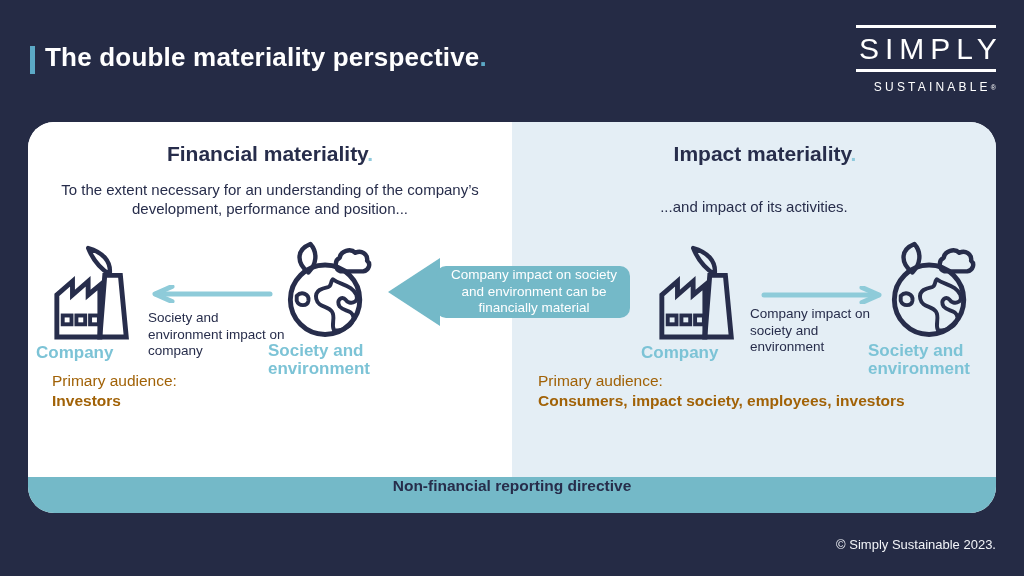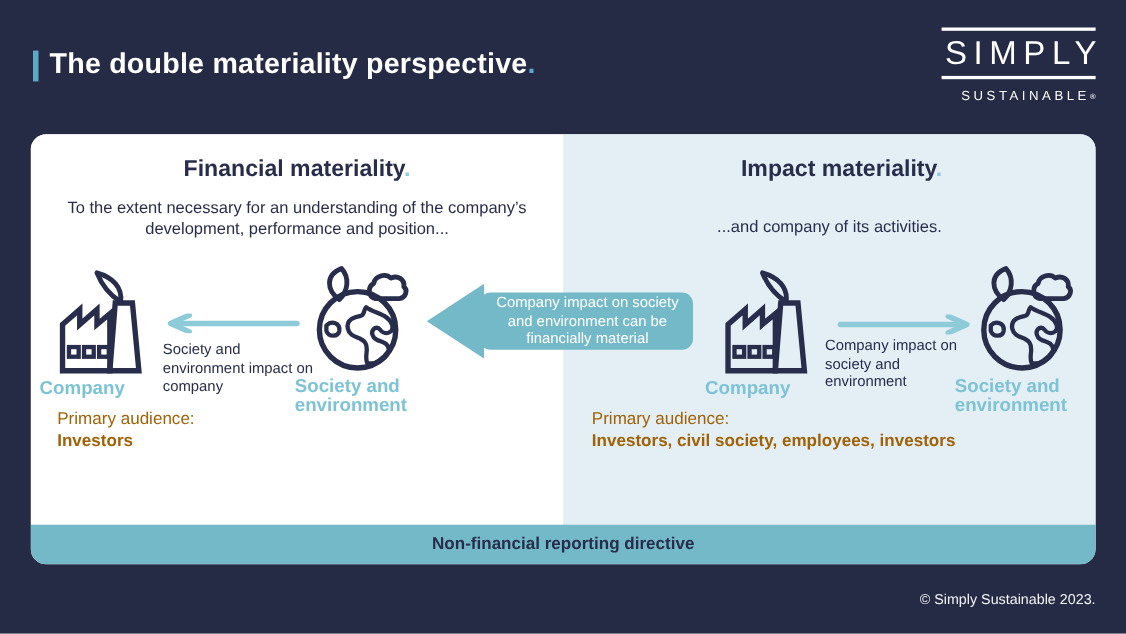--- a/index.html
+++ b/index.html
@@ -36,21 +36,21 @@
   .logo-sub {
     font-size: 12px; letter-spacing: 3.2px; margin-top: 9px;
     line-height: 1; padding-left: 3px; white-space: nowrap;
   }
   .logo-sub .reg { font-size: 7px; letter-spacing: 0; vertical-align: 1px; }
 
   
   .panel {
     position: absolute; left: 28px; top: 122px;
     width: 968px; height: 391px;
-    border-radius: 14px; overflow: hidden; background: #ffffff;
+    border-radius: 26px; overflow: hidden; background: #ffffff;
   }
   .half { position: absolute; top: 0; height: 355px; width: 484px; }
   .half.left  { left: 0; background: #ffffff; }
   .half.right { left: 484px; background: #e4eef5; }
 
   .section-heading {
     position: absolute; width: 484px; top: 20px;
     text-align: center; font-size: 21px; font-weight: bold; color: #272d4b;
   }
   .section-heading.fin { left: 0; }
@@ -102,21 +102,21 @@
     position: absolute; left: 50px; top: 10px; width: 192px; height: 52px;
     display: flex; align-items: center; justify-content: center;
     text-align: center; color: #ffffff; font-size: 13.5px; line-height: 1.22;
     padding: 0 4px;
   }
 
   
   .banner {
     position: absolute; left: 0; top: 355px; width: 968px; height: 36px;
     background: #74b9c8;
-    display: flex; align-items: center; justify-content: center;
+    display: flex; justify-content: center;
     font-size: 15.5px; font-weight: bold; color: #272d4b;
   }
 
   
   .copyright {
     position: absolute; right: 28px; top: 537px;
     font-size: 13px; color: #f2f4f8; text-align: center;
   }
 </style>
 </head>
@@ -164,21 +164,21 @@
       <path d="M13,55 C18,50 26,53 25,60 C24,66 15,66 13,60 Z" stroke="#272d4b" stroke-width="4" stroke-linejoin="round"></path>
     </svg>
 
     <p class="entity-label company-fin">Company</p>
     <p class="entity-label society-fin">Society and environment</p>
 
     <p class="audience aud-label-fin">Primary audience:</p>
     <p class="audience aud-value-fin">Investors</p>
 
     <h2 class="section-heading imp"><span>Impact materiality</span><span class="accent">.</span></h2>
-    <p class="section-desc desc-imp">...and company of its activities.</p>
+    <p class="section-desc desc-imp">...and impact of its activities.</p>
 
     <svg class="icon-svg factory-imp" width="88" height="97" viewBox="0 0 90 97" fill="none">
       <path d="M61,29 C63,15 53,6 39,2 C43,12 50,22 61,29 Z" stroke="#272d4b" stroke-width="4.5" stroke-linejoin="round"></path>
       <path d="M56,30 L72,30 L78,93 L51,93 Z" stroke="#272d4b" stroke-width="5" stroke-linejoin="miter"></path>
       <path d="M7,93 L7,50 L23,36 L23,50 L39,36 L39,50 L51,40 L51,93 Z" stroke="#272d4b" stroke-width="5" stroke-linejoin="miter"></path>
       <rect x="13" y="71" width="9" height="9" stroke="#272d4b" stroke-width="4"></rect>
       <rect x="27" y="71" width="9" height="9" stroke="#272d4b" stroke-width="4"></rect>
       <rect x="41" y="71" width="9" height="9" stroke="#272d4b" stroke-width="4"></rect>
     </svg>
 
@@ -193,21 +193,21 @@
       <path d="M25,31 C13,22 12,8 27,2 C35,11 33,23 25,31 Z" stroke="#272d4b" stroke-width="4.5" stroke-linejoin="round"></path>
       <path d="M58,30 C52,28 51,19 57,16 C58,9 68,6 73,11 C79,8 86,12 85,19 C89,22 87,29 81,30 Z" stroke="#272d4b" stroke-width="4.5" stroke-linejoin="round"></path>
       <path d="M50,38 C58,44 70,44 74,54 C77,63 66,64 63,59 C59,54 53,60 57,66 C61,71 70,69 71,77 C71,85 60,92 51,90 C48,83 53,77 49,71 C45,65 35,67 33,58 C31,49 40,47 45,46 C49,45 47,41 50,38 Z" stroke="#272d4b" stroke-width="4" stroke-linejoin="round"></path>
       <path d="M13,55 C18,50 26,53 25,60 C24,66 15,66 13,60 Z" stroke="#272d4b" stroke-width="4" stroke-linejoin="round"></path>
     </svg>
 
     <p class="entity-label company-imp">Company</p>
     <p class="entity-label society-imp">Society and environment</p>
 
     <p class="audience aud-label-imp">Primary audience:</p>
-    <p class="audience aud-value-imp">Investors, civil society, employees, investors</p>
+    <p class="audience aud-value-imp">Consumers, impact society, employees, investors</p>
 
     <div class="big-arrow">
       <svg width="242" height="72" viewBox="0 0 242 72">
         <polygon points="52,2 0,36 52,70" fill="#74b9c8"></polygon>
         <rect x="48" y="10" width="194" height="52" rx="10" fill="#74b9c8"></rect>
       </svg>
       <div class="big-arrow-label">Company impact on society and environment can be financially material</div>
     </div>
 
     <div class="banner">

